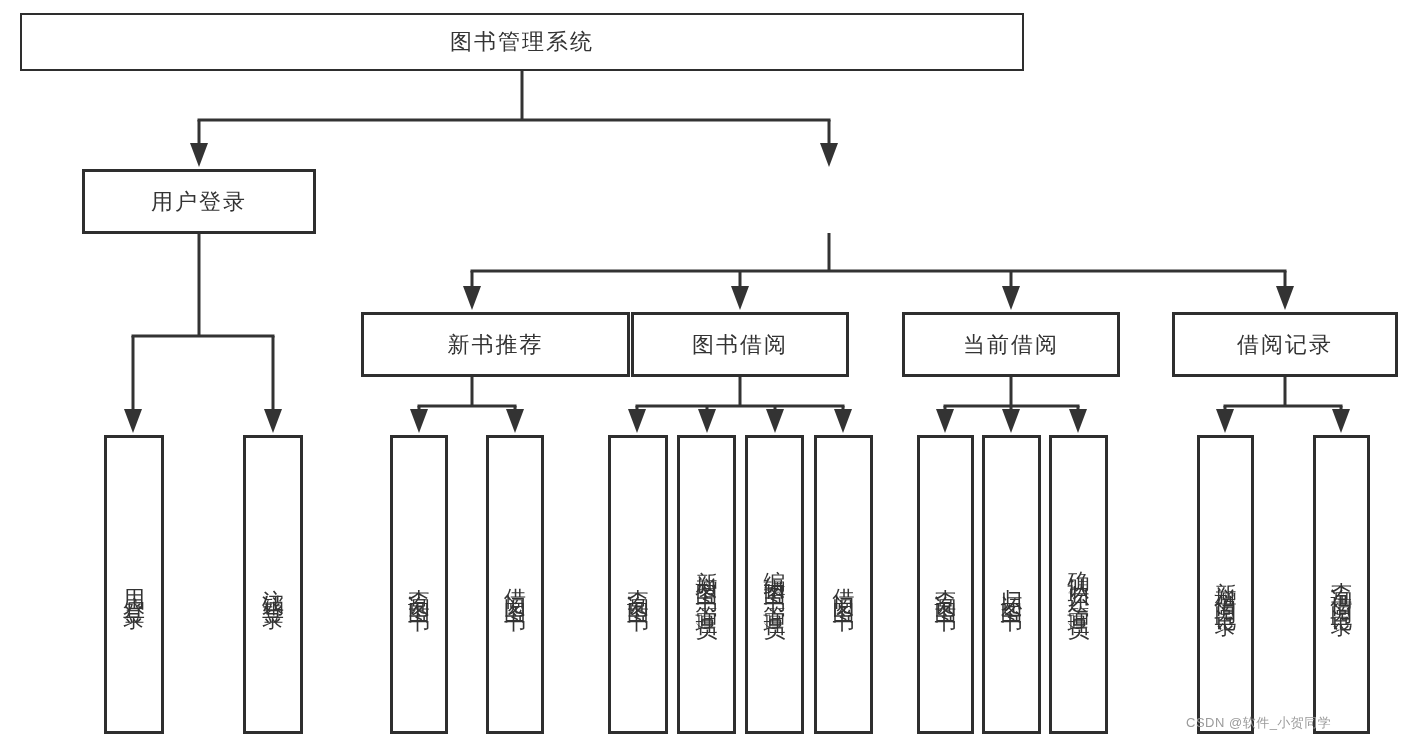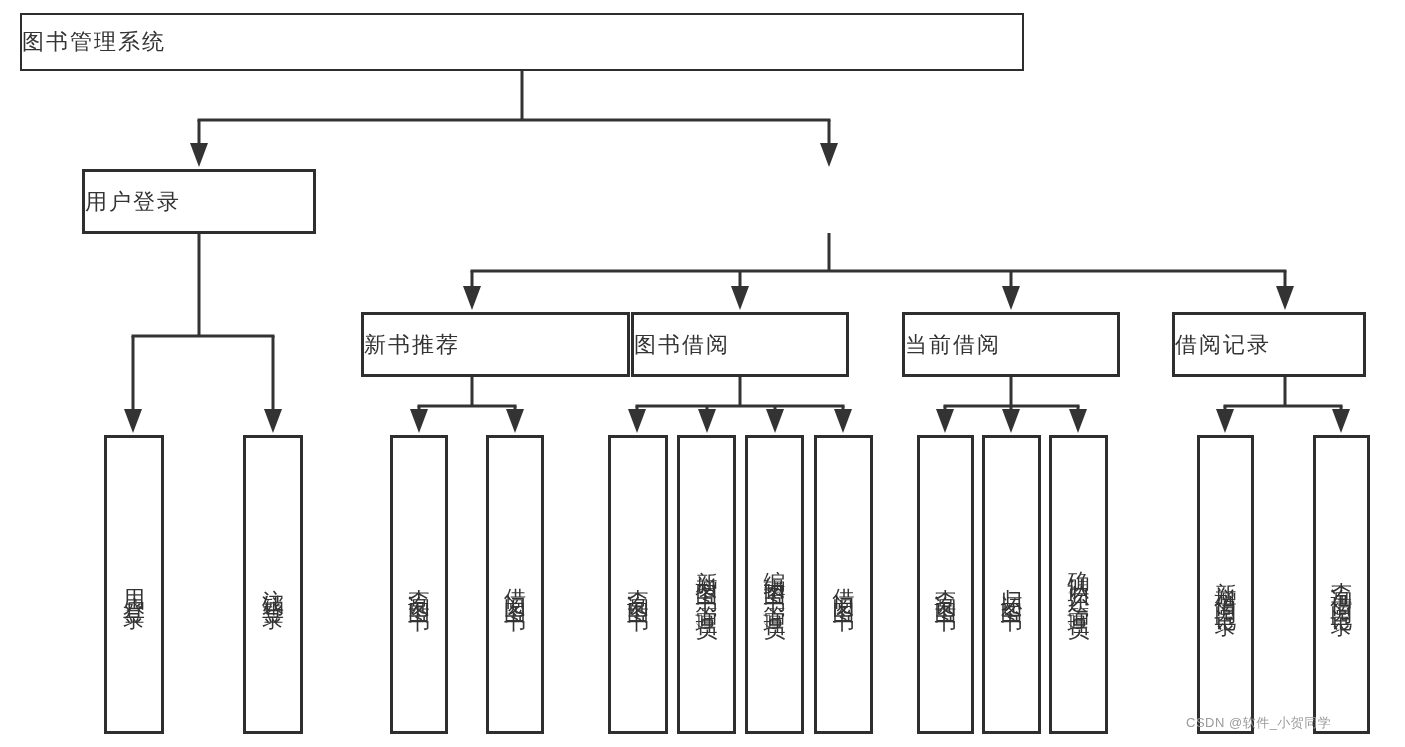--- a/index.html
+++ b/index.html
@@ -19,21 +19,21 @@
     color:var(--text);
   }
   #connectors{position:absolute;left:0;top:0;z-index:1;}
   .cline{stroke:var(--line);stroke-width:3;fill:none;}
   .arrow{fill:var(--line);stroke:none;}
   .hnode{
     position:absolute;z-index:2;
     box-sizing:border-box;
     background:#ffffff;
     border:3px solid var(--box-border);
-    display:flex;align-items:center;justify-content:flex-start;
+    display:flex;align-items:center;justify-content:center;
     font-size:22px;letter-spacing:2px;color:var(--text);
   }
   .hnode.root{border-width:2px;}
   .vnode{
     position:absolute;z-index:2;
     box-sizing:border-box;
     background:#ffffff;
     border:3px solid var(--box-border);
     display:flex;align-items:center;justify-content:center;
   }
@@ -145,21 +145,21 @@
 
   <div class="hnode" style="left:361px;top:312px;width:269px;height:65px">
     <span>新书推荐</span>
   </div>
   <div class="hnode" style="left:631px;top:312px;width:218px;height:65px">
     <span>图书借阅</span>
   </div>
   <div class="hnode" style="left:902px;top:312px;width:218px;height:65px">
     <span>当前借阅</span>
   </div>
-  <div class="hnode" style="left:1172px;top:312px;width:194px;height:65px">
+  <div class="hnode" style="left:1172px;top:312px;width:226px;height:65px">
     <span>借阅记录</span>
   </div>
 
   <div class="vnode" style="left:104px;top:435px;width:60px;height:299px">
     <span>用户登录</span>
   </div>
   <div class="vnode" style="left:243px;top:435px;width:60px;height:299px">
     <span>注销登录</span>
   </div>
 

